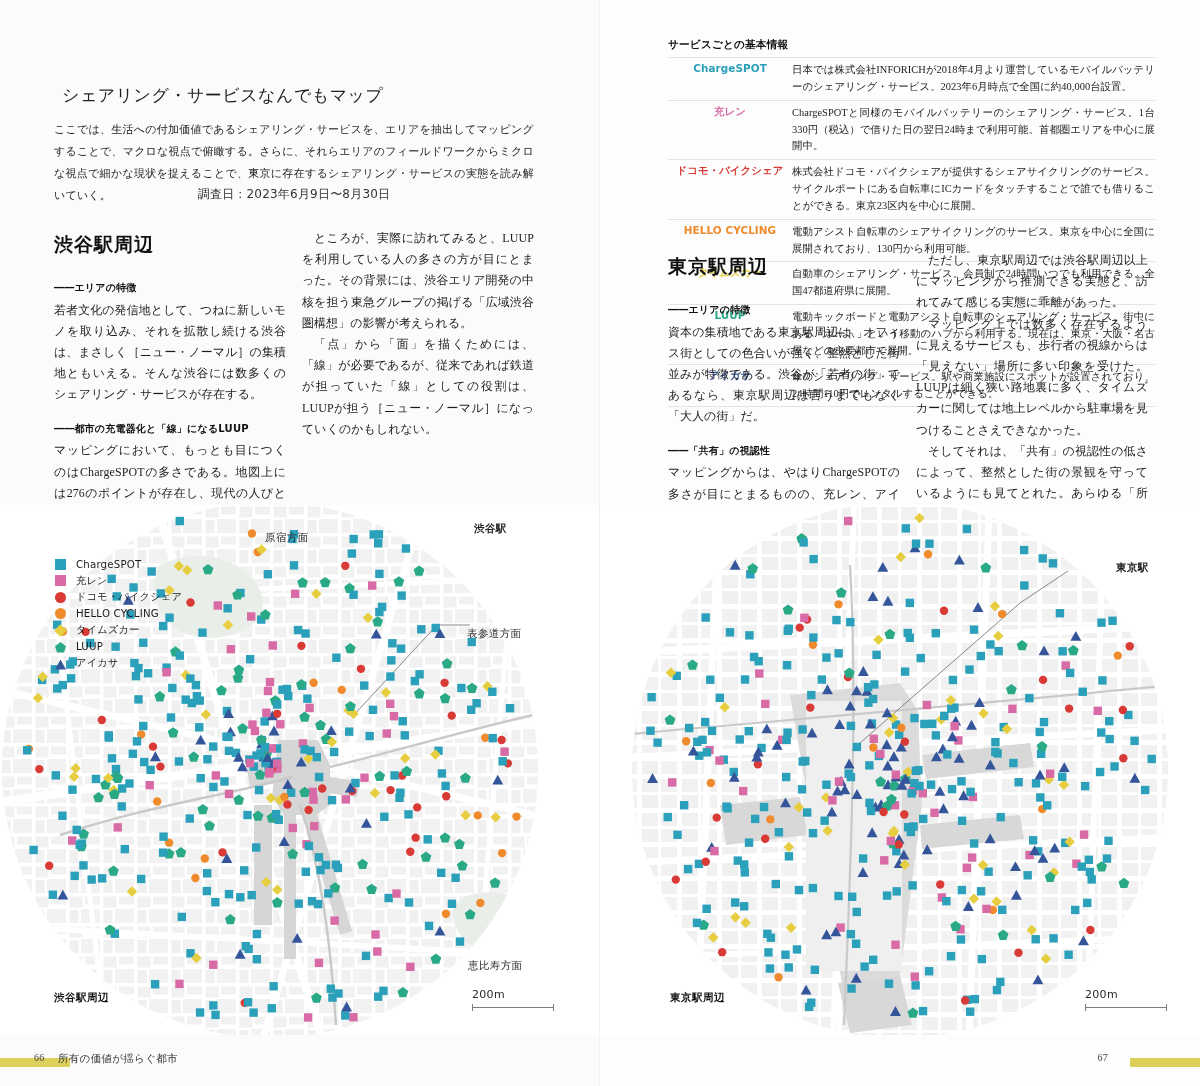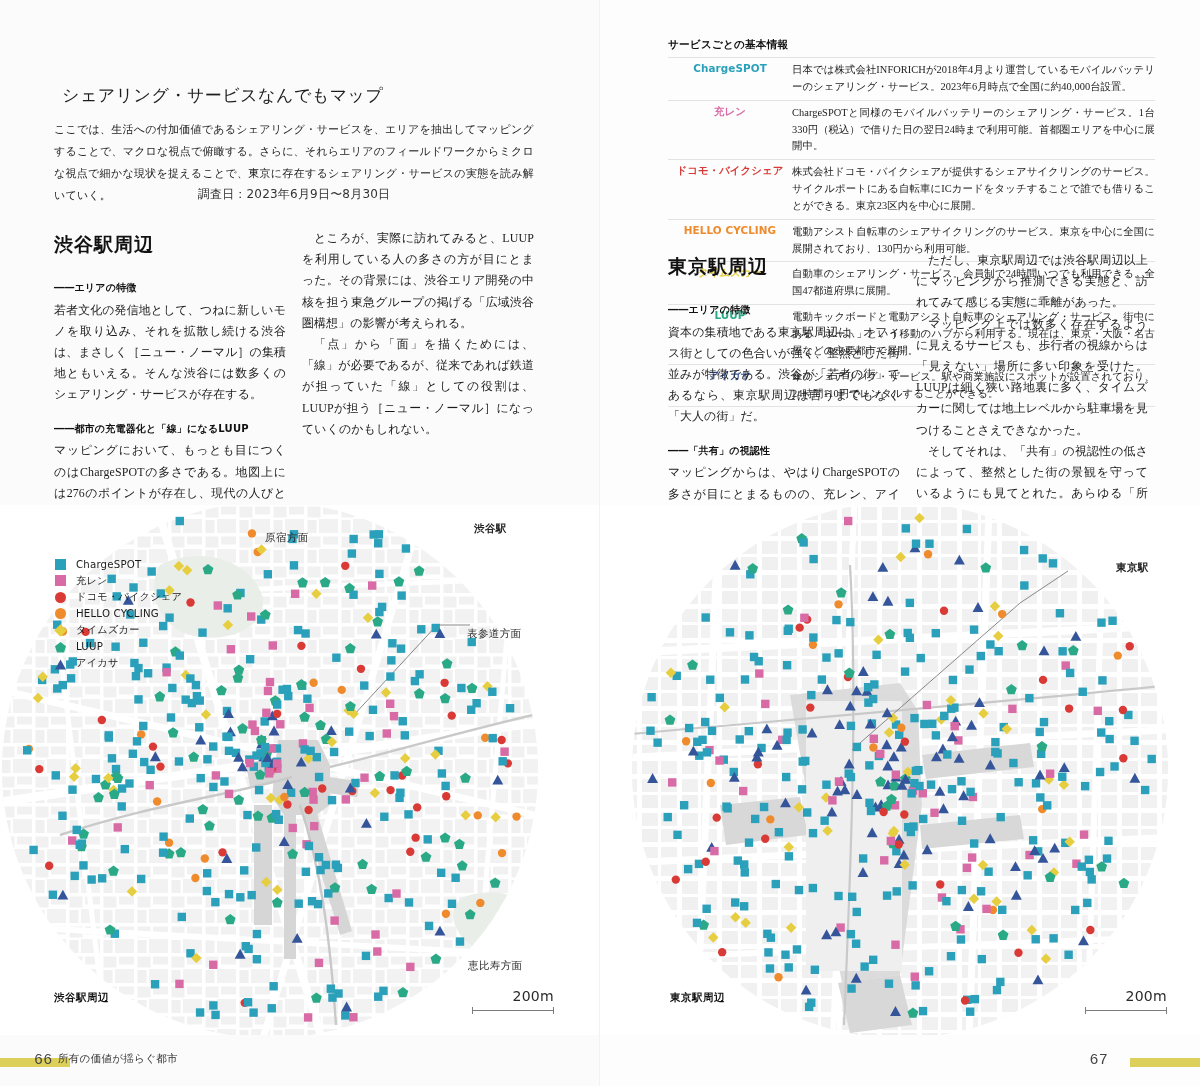--- a/index.html
+++ b/index.html
@@ -113,35 +113,35 @@
     font-size:10.2px;color:#1a1a1a;letter-spacing:0.2px;white-space:nowrap;
   }
   .m-square{width:11px;height:11px;margin:1px;}
   .m-circle{width:11px;height:11px;border-radius:50%;margin:1px;}
   .m-diamond{width:9px;height:9px;margin:2px;transform:rotate(45deg);}
 
   
   .scalebar{position:absolute;}
   .scalebar .sb-label{
     font-family:"DejaVu Sans","Liberation Sans",sans-serif;
-    font-size:14px;color:#2a2a2a;text-align:right;letter-spacing:0.3px;margin-bottom:3px;
+    font-size:11px;color:#2a2a2a;text-align:left;letter-spacing:0.3px;margin-bottom:3px;
   }
   .scalebar .sb-line{position:relative;height:7px;}
   .scalebar .sb-line i{position:absolute;background:#7c7c7c;}
   .sb-h{left:0;top:3px;height:1px;width:100%;}
   .sb-c1{left:0;top:0;width:1px;height:7px;}
   .sb-c2{right:0;top:0;width:1px;height:7px;}
 
   
   .footer{position:absolute;bottom:0;height:50px;width:100%;}
   .foot-bar{position:absolute;top:22px;width:70px;height:9px;background:#dcd05a;}
   .foot-num{
     position:absolute;top:16px;
-    font-family:Liberation Mono, monospace;
-    font-size:15px;color:#444;letter-spacing:0.3px;
+    font-family:Liberation Serif, serif;
+    font-size:10px;color:#444;letter-spacing:0.3px;
   }
   .foot-txt{
     position:absolute;top:16px;
     font-family:"DejaVu Sans","Liberation Sans",sans-serif;
     font-size:10.5px;color:#333;letter-spacing:0.3px;
   }
 </style>
 </head>
 <body>
 

